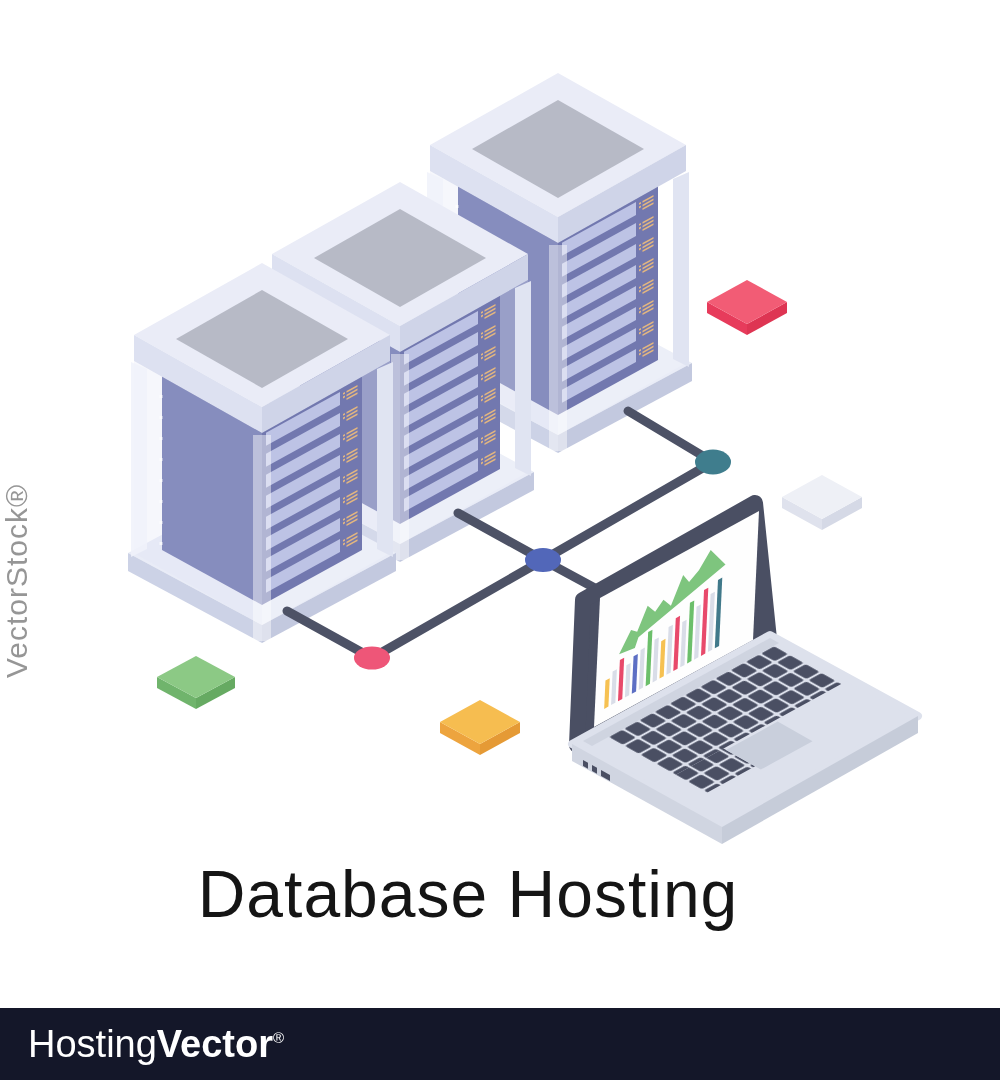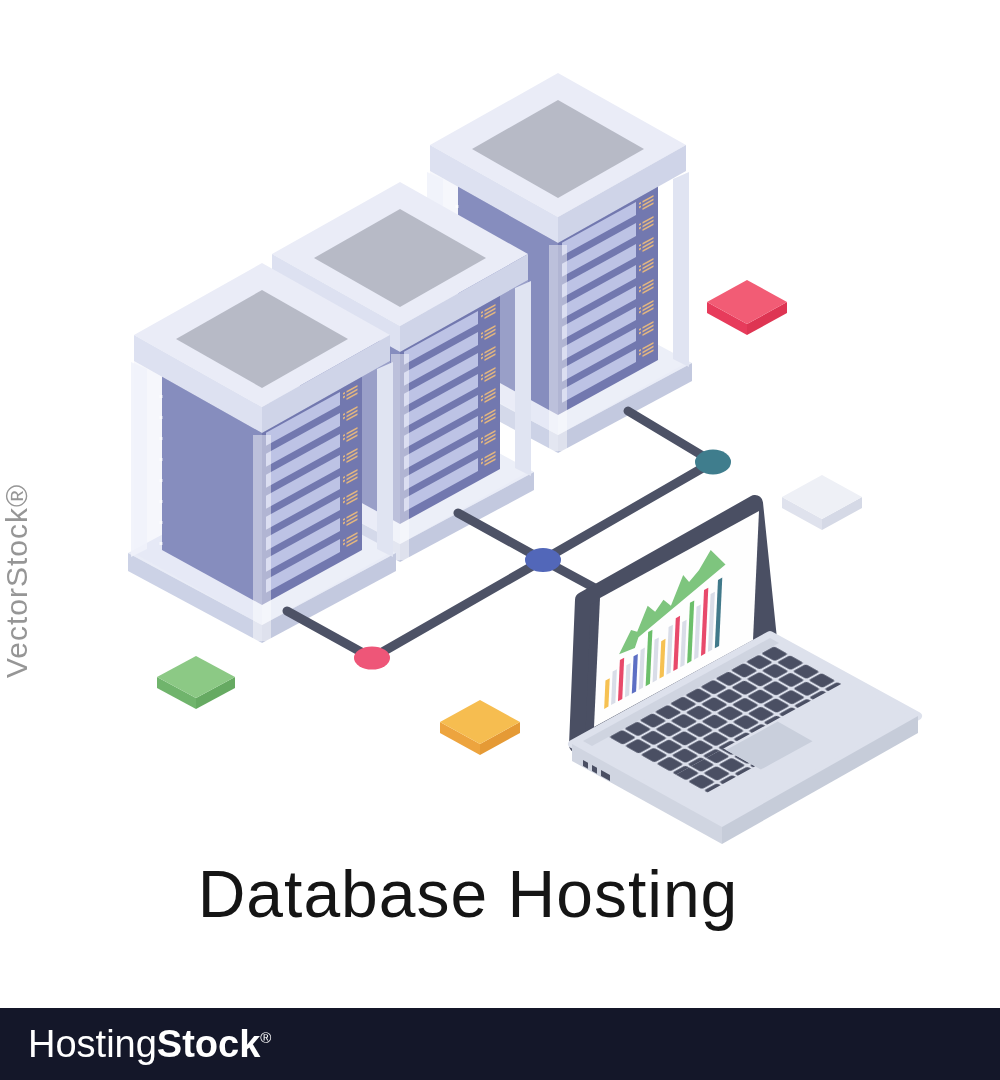--- a/index.html
+++ b/index.html
@@ -196,15 +196,15 @@
         <rect class="port" x="18" y="0" width="9" height="6"></rect>
       </g>
     </g>
   </svg>
 
   <div class="title">Database Hosting</div>
 
   <div class="wm-side">VectorStock®</div>
 
   <div class="wm-bar">
-    <div class="wm-logo"><span>Hosting</span><b>Stock</b><sup>®</sup></div>
+    <div class="wm-logo"><span>Hosting</span><b>Vector</b><sup>®</sup></div>
   </div>
 </div>
 
 </body></html>

